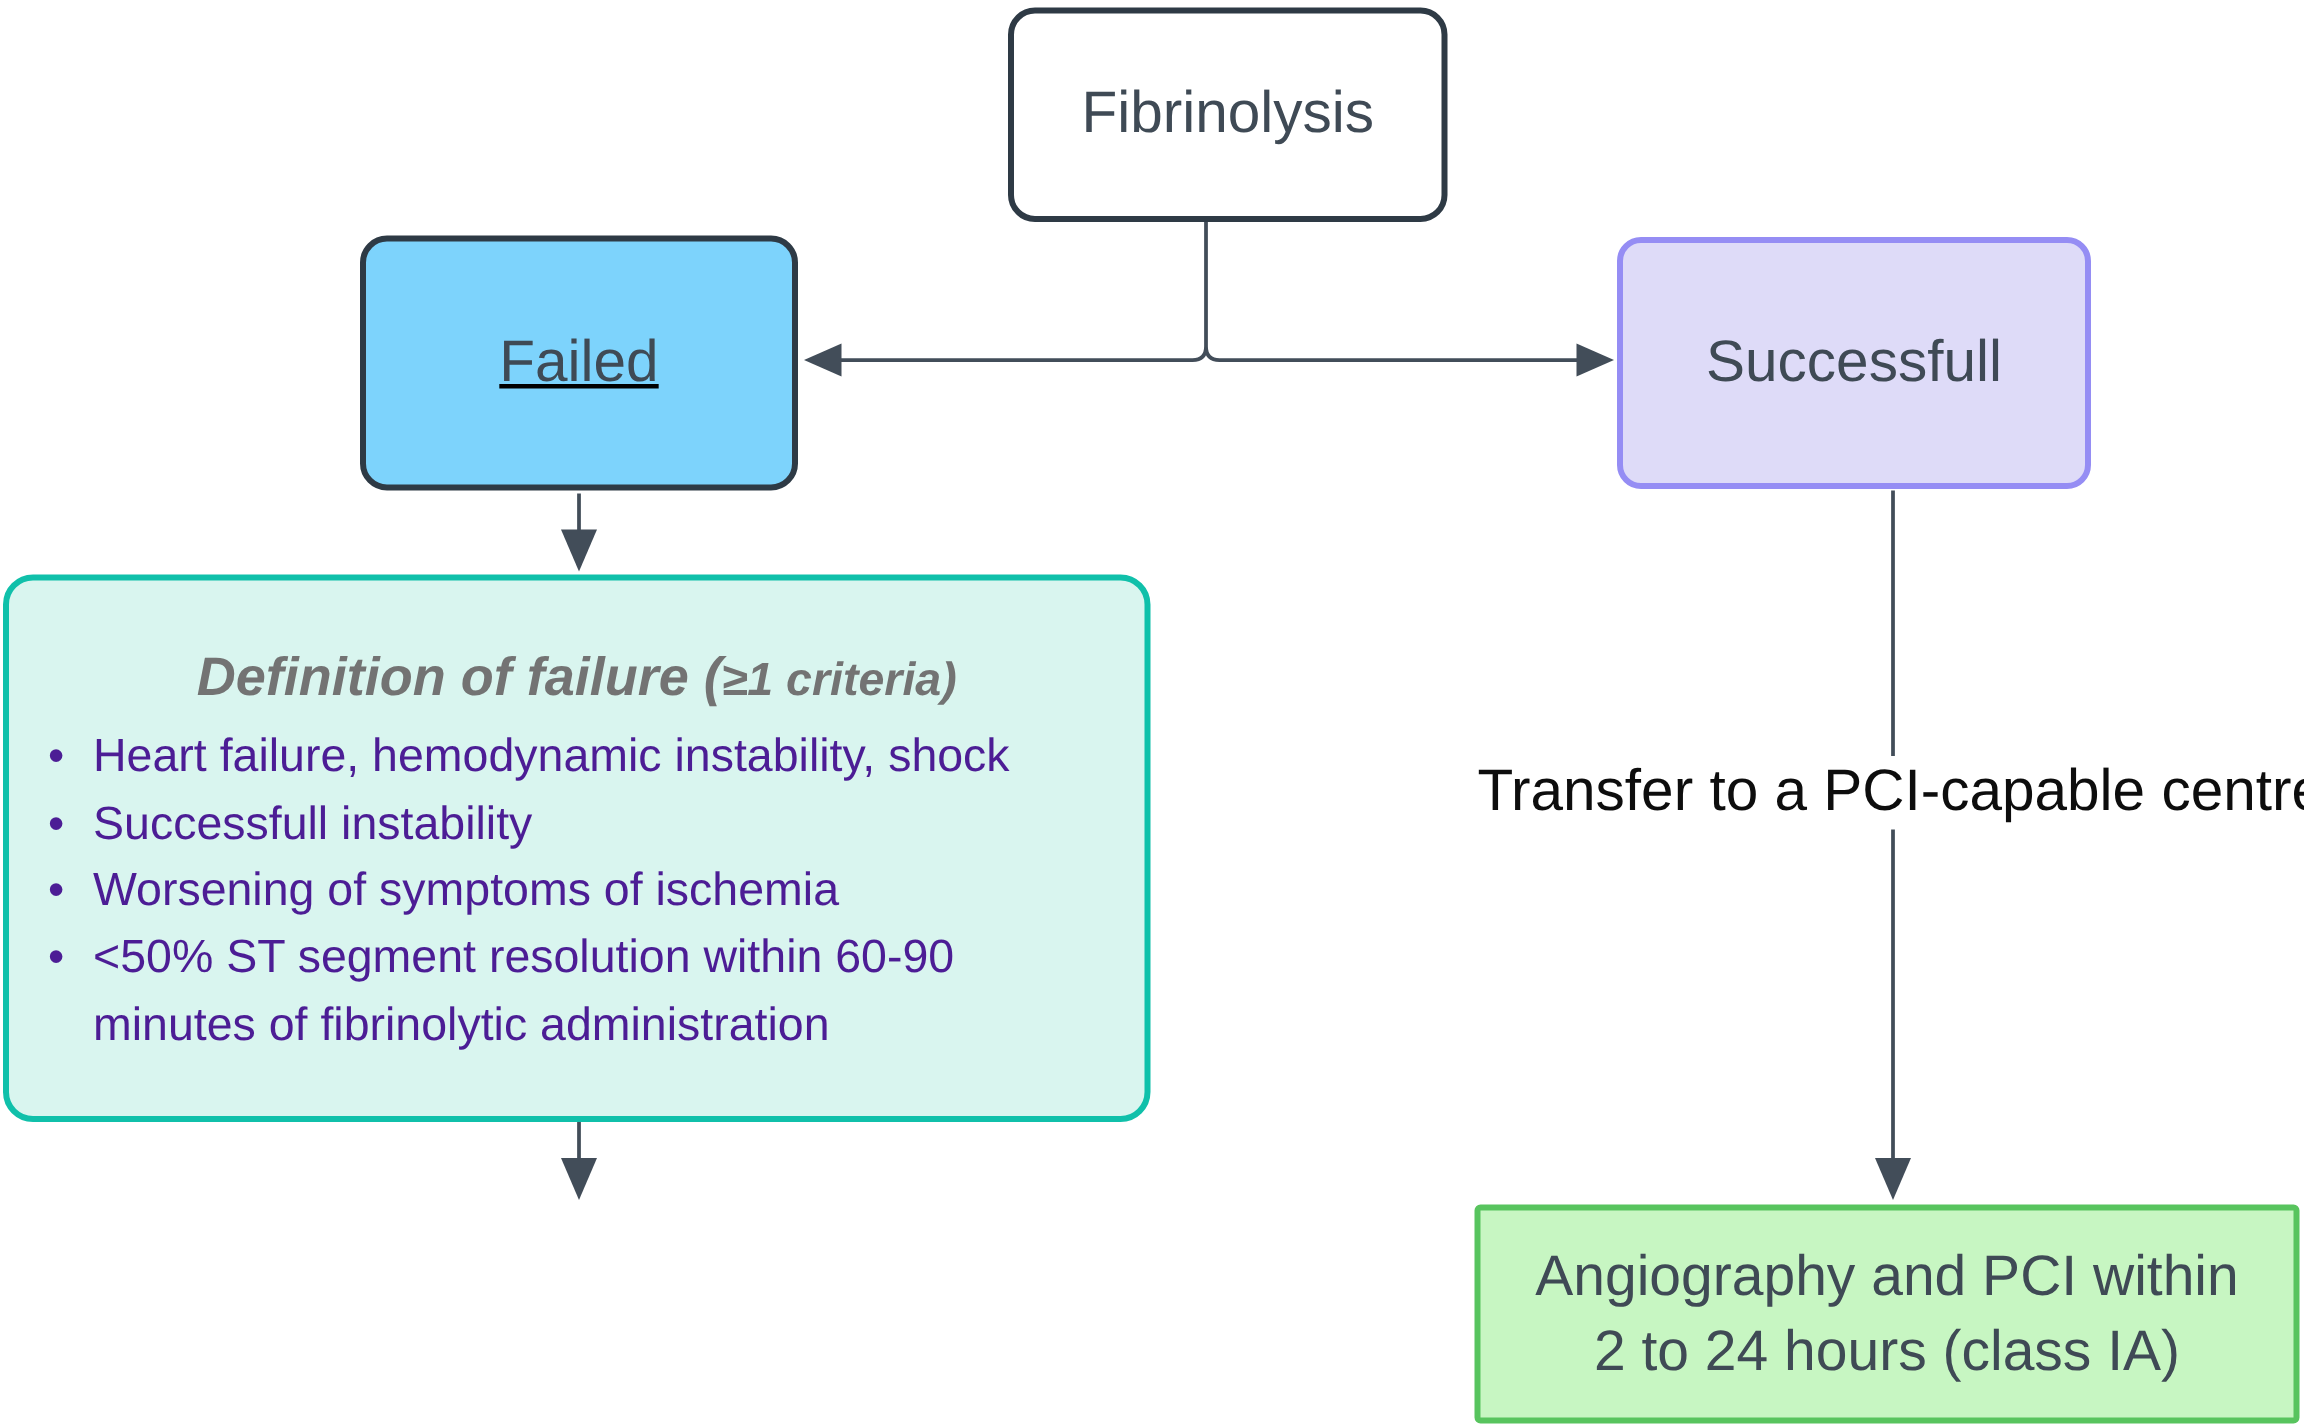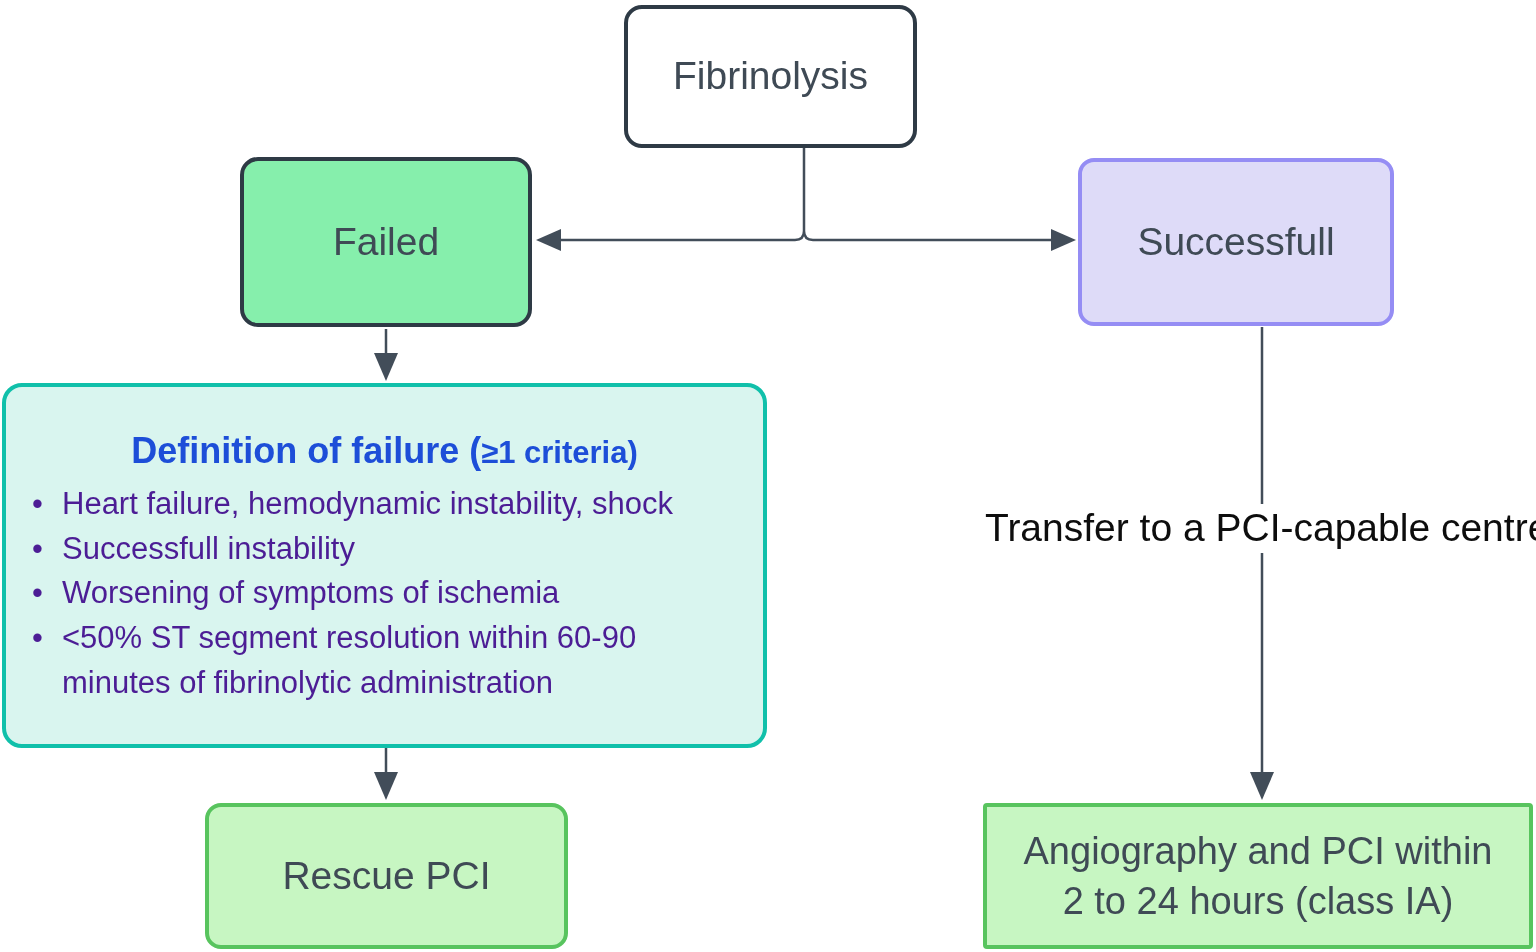--- a/index.html
+++ b/index.html
@@ -26,40 +26,41 @@
     display: flex;
     align-items: center;
     justify-content: center;
     text-align: center;
   }
   .node-label {
     font-size: 39px;
     color: #3f4a55;
     line-height: 1.25;
   }
-  #node-fibrinolysis { left: 624px; top: 5px;   width: 293px; height: 143px; border-radius: 18px; }
+  #node-fibrinolysis { left: 672px; top: 5px;   width: 293px; height: 143px; border-radius: 18px; }
   #node-failed       { left: 240px; top: 157px; width: 292px; height: 170px; border-radius: 18px; }
   #node-successful   { left: 1078px; top: 158px; width: 316px; height: 168px; border-radius: 16px; }
   #node-rescue       { left: 205px; top: 803px; width: 363px; height: 146px; border-radius: 16px; }
   #node-angiography  { left: 983px; top: 803px; width: 550px; height: 146px; border-radius: 4px; }
   #node-angiography .node-label { font-size: 38px; line-height: 1.32; max-width: 480px; }
 
   #node-definition {
     left: 2px; top: 383px; width: 765px; height: 365px;
     border-radius: 20px;
     display: block;
     text-align: left;
   }
   .def-title {
     margin-top: 42px;
     text-align: center;
     font-weight: bold;
-    color: #1d4ed8;
+    color: #737373;
     font-size: 36px;
     line-height: 1.2;
+    font-style: italic;
   }
   .def-title-paren { font-size: 31px; }
   .def-list {
     list-style: none;
     margin: 10px 0 0 0;
     padding: 0 14px 0 56px;
     font-size: 31px;
     color: #4c1d95;
     line-height: 1.44;
   }
@@ -101,41 +102,38 @@
     <polygon class="edge-fill" points="386,800 374,772 398,772" fill="#424d59"></polygon>
 
     <path class="edge-stroke" stroke-width="2.5" d="M1262,327 L1262,774" stroke="#424d59"></path>
     <polygon class="edge-fill" points="1262,800 1250,772 1274,772" fill="#424d59"></polygon>
   </svg>
 
   <div class="node" id="node-fibrinolysis" style="background: rgb(255, 255, 255); border-color: rgb(46, 58, 69);">
     <span class="node-label">Fibrinolysis</span>
   </div>
 
-  <div class="node" id="node-failed" style="background: #86efac; border-color: rgb(46, 58, 69);">
+  <div class="node" id="node-failed" style="background: #7dd3fc; border-color: rgb(46, 58, 69); text-decoration: underline;">
     <span class="node-label">Failed</span>
   </div>
 
   <div class="node" id="node-successful" style="background: rgb(222, 219, 248); border-color: rgb(149, 141, 244);">
     <span class="node-label">Successfull</span>
   </div>
 
   <div class="node" id="node-definition" style="background: rgb(217, 245, 239); border-color: rgb(16, 192, 170);">
     <div class="def-title"><span>Definition of failure (</span><span class="def-title-paren">≥1 criteria)</span></div>
     <ul class="def-list">
       <li>Heart failure, hemodynamic instability, shock</li>
       <li>Successfull instability</li>
       <li>Worsening of symptoms of ischemia</li>
       <li>&lt;50% ST segment resolution within 60-90 minutes of fibrinolytic administration</li>
     </ul>
   </div>
 
-  <div class="node" id="node-rescue" style="background: rgb(199, 246, 194); border-color: rgb(88, 196, 94);">
-    <span class="node-label">Rescue PCI</span>
-  </div>
 
   <div class="node" id="node-angiography" style="background: rgb(199, 246, 194); border-color: rgb(88, 196, 94);">
     <span class="node-label">Angiography and PCI within 2 to 24 hours (class IA)</span>
   </div>
 
   <div class="edge-label">Transfer to a PCI-capable centre</div>
 
 </div>
 
 </body></html>

